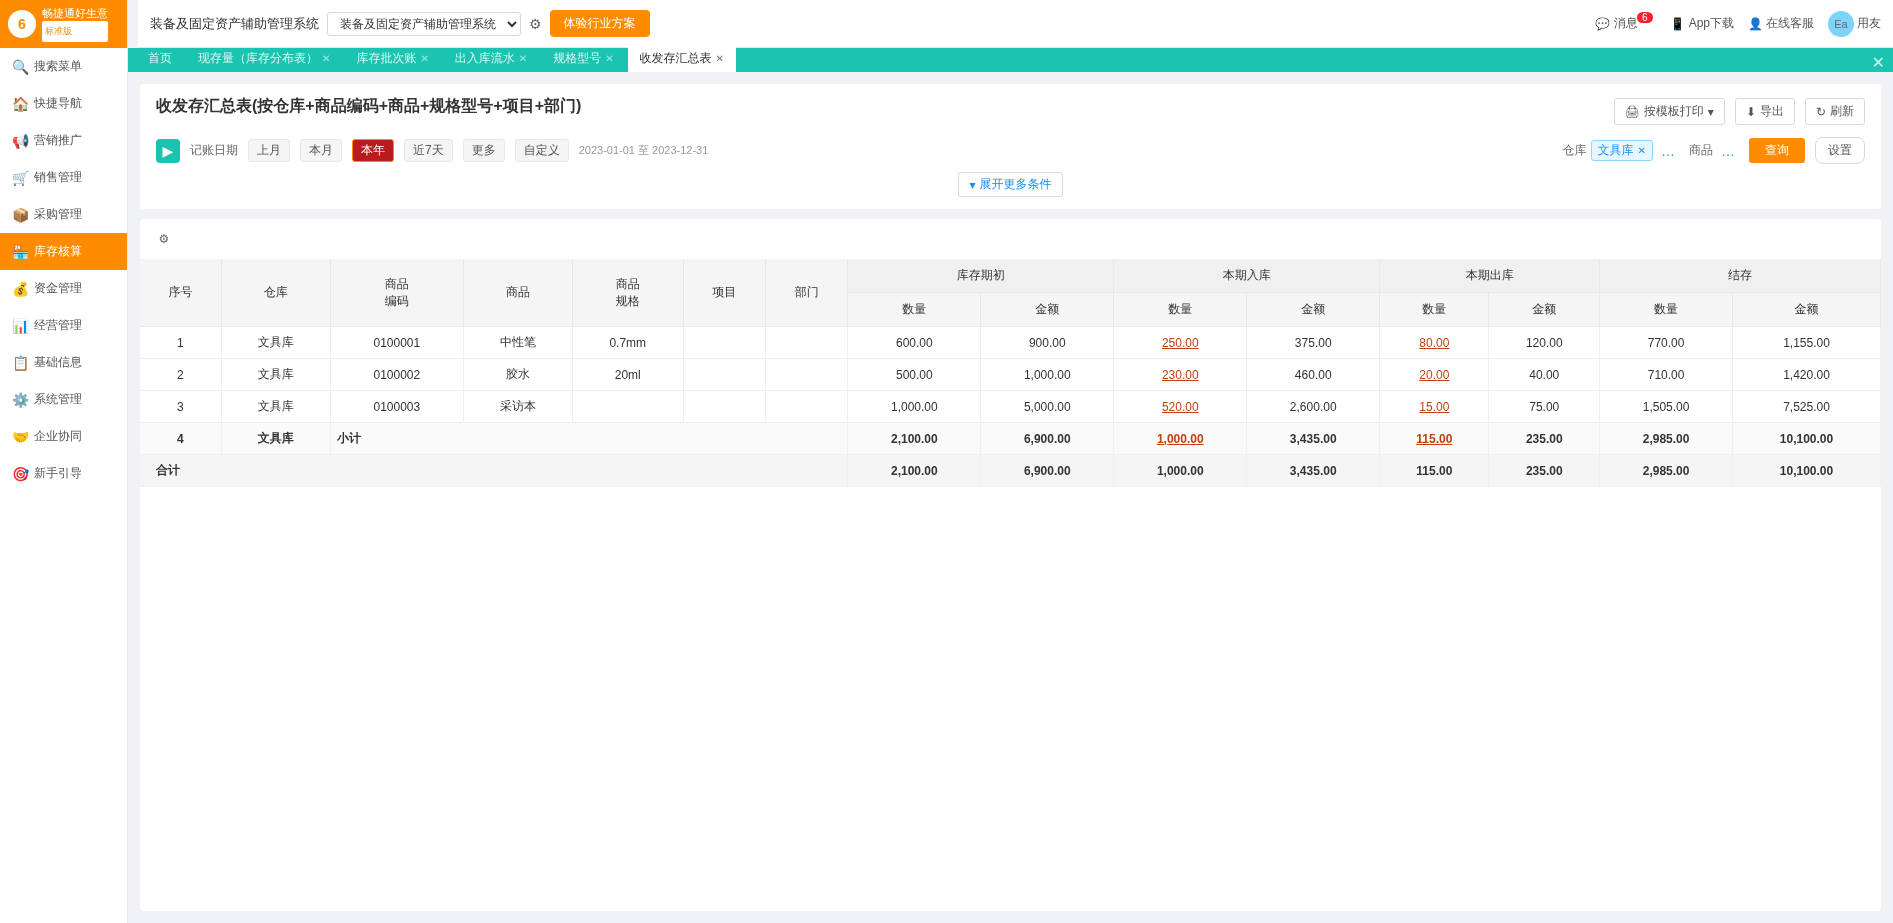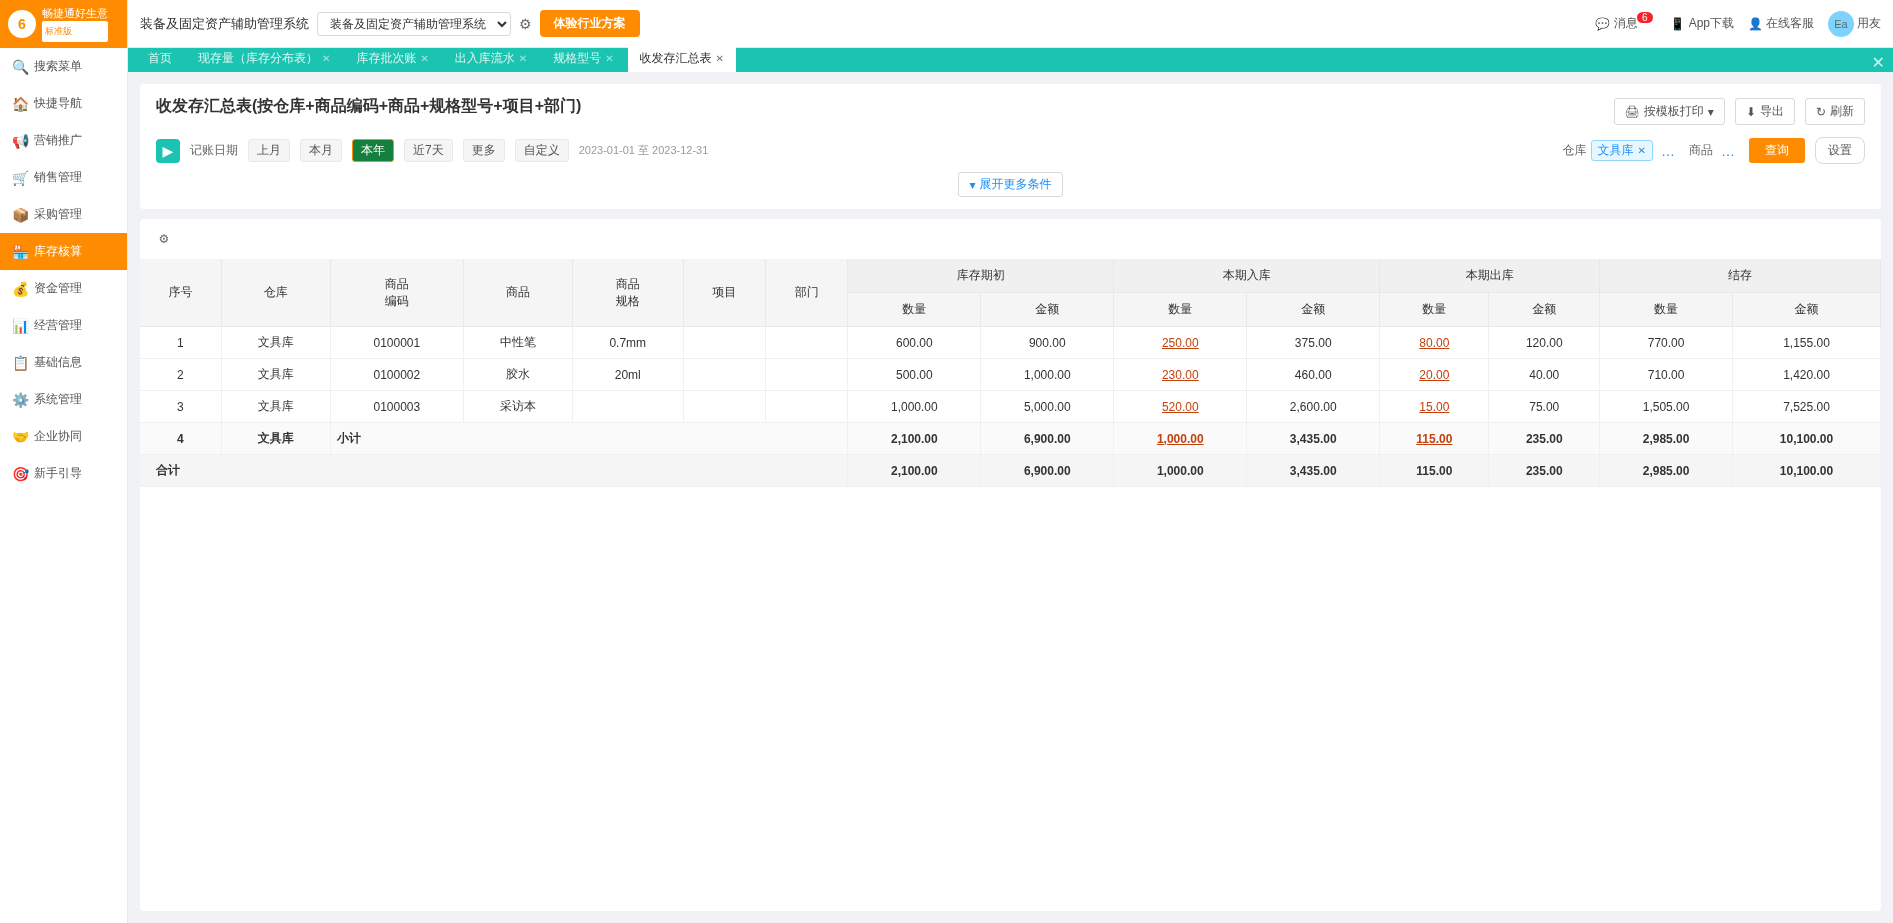--- a/index.html
+++ b/index.html
@@ -12,44 +12,44 @@
     .sidebar-logo-badge { background: #fff; color: #ff8c00; font-size: 9px; border-radius: 2px; padding: 4px 3px; }
     .sidebar-nav { flex: 1; overflow-y: auto; }
     .sidebar-item { display: flex; align-items: center; gap: 6px; padding: 10px 12px; cursor: pointer; color: #555; font-size: 12px; }
     .sidebar-item.active { background: #ff8c00; color: #fff; }
     .sidebar-item-icon { font-size: 14px; width: 16px; text-align: center; }
 
     
     .main { flex: 1; display: flex; flex-direction: column; overflow: hidden; }
 
     
-    .top-header { height: 48px; background: #fff; display: flex; align-items: center; padding: 0 12px; border-bottom: 1px solid #e8e8e8; gap: 8px; }
+    .top-header { height: 48px; background: #fff; display: flex; align-items: center; padding: 0 12px; border-bottom: 1px solid #e8e8e8; gap: 8px; margin-left: 10px; }
     .top-header-select { border: 1px solid #d9d9d9; border-radius: 3px; padding: 3px 8px; font-size: 12px; color: #333; background: #fff; }
-    .top-header-btn { background: #ff8c00; color: #fff; border: none; border-radius: 4px; padding: 5px 14px; font-size: 12px; cursor: pointer; font-weight: bold; }
+    .top-header-btn { background: #ff8c00; color: #fff; border: none; border-radius: 4px; padding: 5px 14px; font-size: 12px; cursor: pointer; }
     .top-header-actions { display: flex; align-items: center; gap: 14px; color: #555; font-size: 12px; }
     .action-item { display: flex; align-items: center; gap: 3px; cursor: pointer; }
     .badge { background: #f5222d; color: #fff; border-radius: 8px; font-size: 10px; padding: 0 4px; min-width: 16px; text-align: center; position: relative; top: -6px; left: -4px; }
     .gear-icon { font-size: 14px; cursor: pointer; color: #666; }
     .avatar { width: 26px; height: 26px; background: #7dd3fc; border-radius: 50%; display: flex; align-items: center; justify-content: center; font-size: 11px; color: #666; }
 
     
     .tab-bar { background: #1bc4b1; display: flex; align-items: flex-end; height: 24px; padding: 0 8px; gap: 2px; }
     .tab { display: flex; align-items: center; gap: 4px; padding: 5px 12px; border-radius: 4px 4px 0 0; cursor: pointer; font-size: 12px; color: rgba(255,255,255,0.85); white-space: nowrap; }
     .tab.active { background: #fff; color: #333; }
     .tab-close { font-size: 10px; color: inherit; opacity: 0.7; cursor: pointer; }
     .tab-bar-close { margin-left: auto; color: #fff; font-size: 16px; cursor: pointer; opacity: 0.8; }
 
     
     .content { flex: 1; background: #f0f2f5; overflow: auto; padding: 12px; display: flex; flex-direction: column; gap: 10px; }
     .page-title { font-size: 16px; font-weight: bold; color: #333; margin-bottom: 10px; }
     .filter-row { display: flex; align-items: center; gap: 10px; flex-wrap: wrap; }
     .filter-toggle { width: 24px; height: 24px; background: #1bc4b1; color: #fff; border-radius: 4px; display: flex; align-items: center; justify-content: center; cursor: pointer; font-size: 14px; }
     .filter-label { color: #666; font-size: 12px; white-space: nowrap; }
     .filter-date-btn { padding: 2px 8px; border-radius: 3px; cursor: pointer; font-size: 12px; color: #555; background: #f5f5f5; border: 1px solid #e8e8e8; }
-    .filter-date-btn.active { background: #15803d; color: #fff; border-color: #ff8c00; }
+    .filter-date-btn.active { background: #b91c1c; color: #fff; border-color: #ff8c00; }
     .filter-date-range { color: #999; font-size: 11px; }
     .filter-field { display: flex; align-items: center; gap: 4px; }
     .filter-field-label { color: #666; font-size: 12px; }
     .filter-tag { display: inline-flex; align-items: center; gap: 4px; background: #e6f7ff; border: 1px solid #91d5ff; border-radius: 3px; padding: 1px 6px; font-size: 12px; color: #1890ff; }
     .filter-tag-close { cursor: pointer; font-size: 10px; }
     .filter-dots { color: #1890ff; cursor: pointer; font-size: 14px; padding: 0 4px; }
     .btn-query { background: #ff8c00; color: #fff; border: none; border-radius: 3px; padding: 4px 16px; font-size: 12px; cursor: pointer; }
     .btn-settings { border: 1px solid #d9d9d9; background: #fff; color: #555; border-radius: 8px; padding: 4px 12px; font-size: 12px; cursor: pointer; }
     .expand-btn { display: flex; align-items: center; gap: 4px; color: #1890ff; font-size: 12px; cursor: pointer; border: 1px solid #d9d9d9; background: #fff; border-radius: 3px; padding: 3px 10px; margin: 0 auto; }
 

